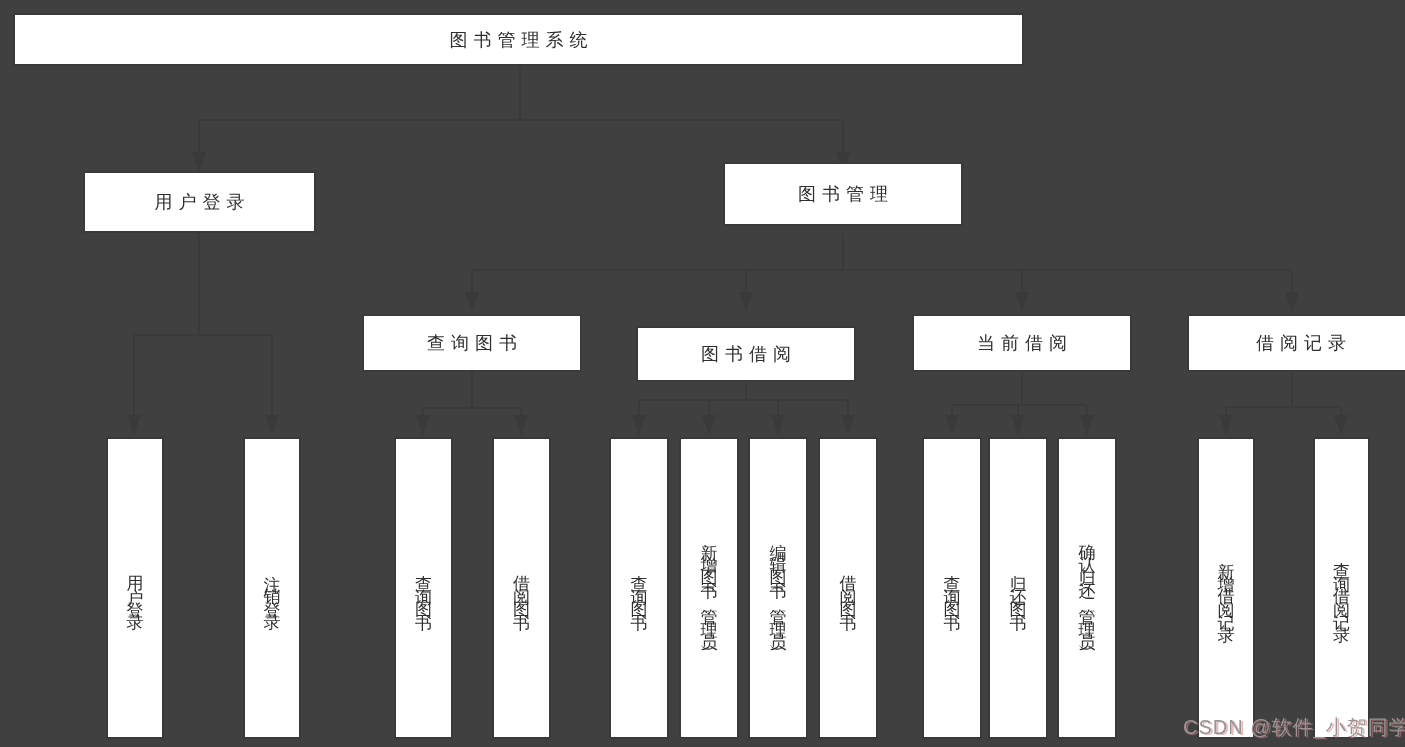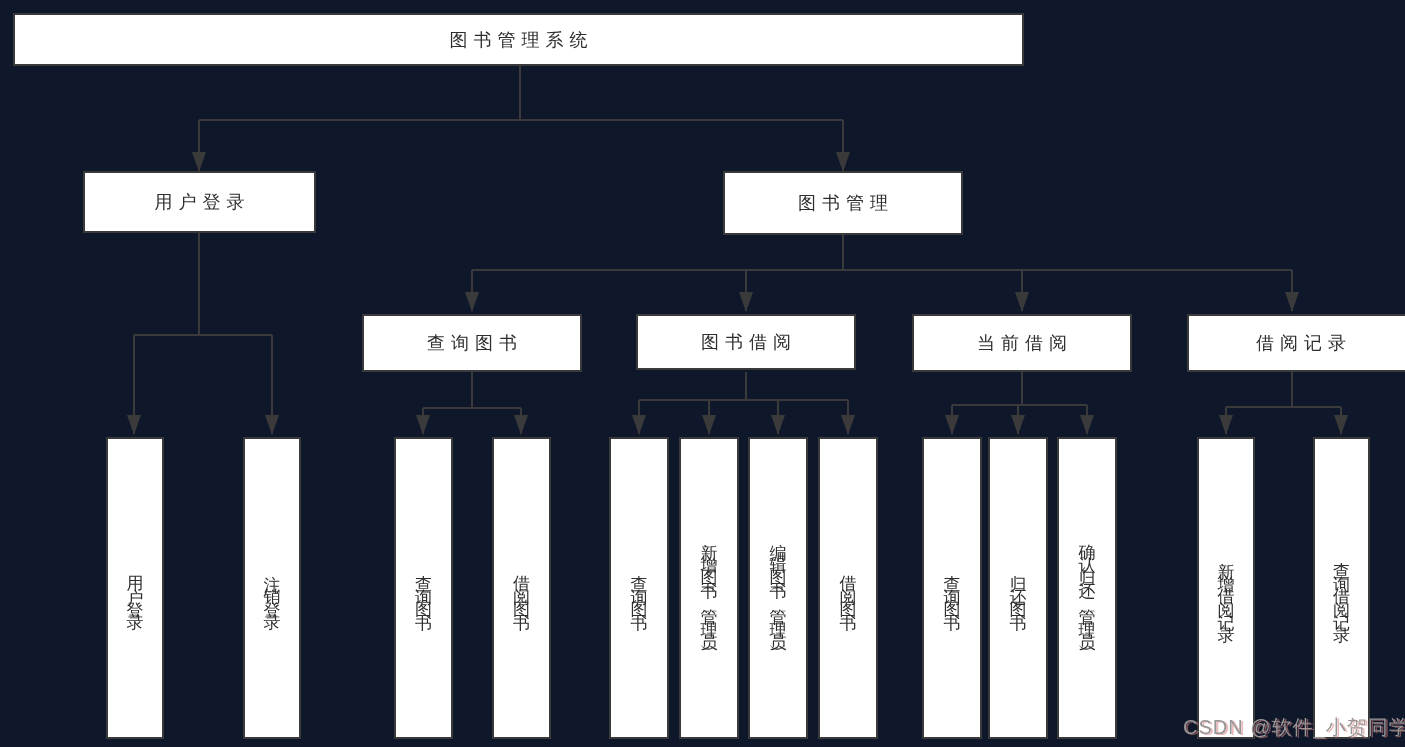--- a/index.html
+++ b/index.html
@@ -5,21 +5,21 @@
   html, body {
     margin: 0;
     padding: 0;
     background: #ffffff;
     font-family: "Liberation Sans", "DejaVu Sans", sans-serif;
   }
   #canvas {
     position: relative;
     width: 1405px;
     height: 747px;
-    background: #0f172a;
+    background: #404040;
     overflow: hidden;
   }
   #wires {
     position: absolute;
     left: 0;
     top: 0;
     z-index: 1;
   }
   .node {
     position: absolute;
@@ -111,24 +111,24 @@
 
       <path d="M1292 372 V407 M1226 407 H1341"></path>
       <path d="M1226 407 V434" marker-end="url(#ah)"></path>
       <path d="M1341 407 V434" marker-end="url(#ah)"></path>
     </g>
   </svg>
 
   <div class="node root" style="left:13px; top:13px; width:1011px; height:53px;">图书管理系统</div>
 
   <div class="node" style="left:83px; top:171px; width:233px; height:62px;">用户登录</div>
-  <div class="node" style="left:723px; top:171px; width:240px; height:64px;">图书管理</div>
+  <div class="node" style="left:723px; top:162px; width:240px; height:64px;">图书管理</div>
 
   <div class="node" style="left:362px; top:314px; width:220px; height:58px;">查询图书</div>
-  <div class="node" style="left:636px; top:314px; width:220px; height:56px;">图书借阅</div>
+  <div class="node" style="left:636px; top:326px; width:220px; height:56px;">图书借阅</div>
   <div class="node" style="left:912px; top:314px; width:220px; height:58px;">当前借阅</div>
   <div class="node" style="left:1187px; top:314px; width:228px; height:58px;">借阅记录</div>
 
   <div class="vnode" style="left:106px; top:437px; width:58px; height:302px;">用户登录</div>
   <div class="vnode" style="left:243px; top:437px; width:58px; height:302px;">注销登录</div>
 
   <div class="vnode" style="left:394px; top:437px; width:59px; height:302px;">查询图书</div>
   <div class="vnode" style="left:492px; top:437px; width:59px; height:302px;">借阅图书</div>
 
   <div class="vnode" style="left:609px; top:437px; width:60px; height:302px;">查询图书</div>

